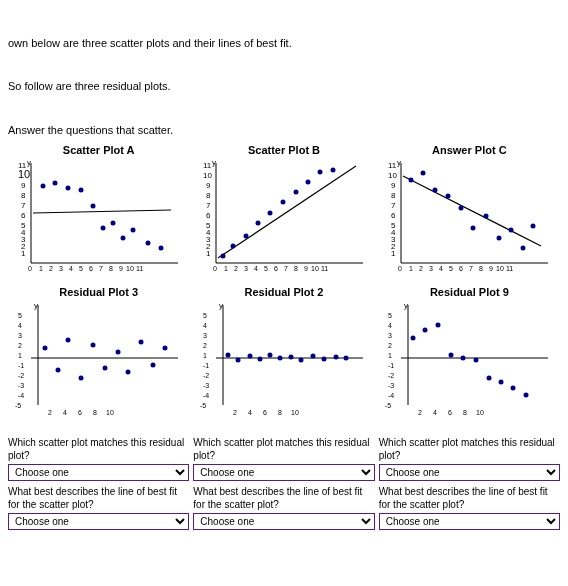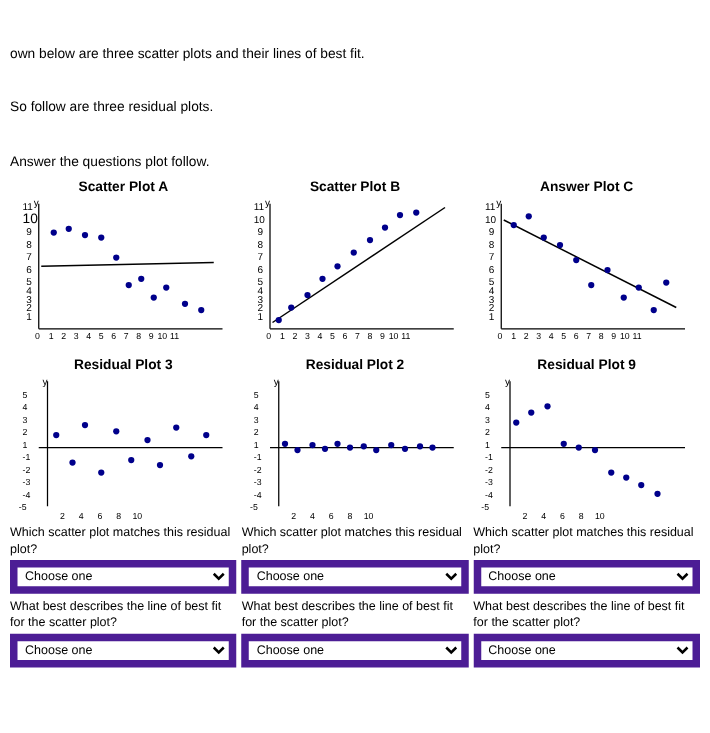--- a/index.html
+++ b/index.html
@@ -33,44 +33,44 @@
       font-size: 11px;
       font-weight: bold;
       margin-bottom: 2px;
       text-align: center;
     }
     .plot-svg {
       border: none;
     }
     .question-block {
       font-size: 10px;
-      margin-top: 0;
+      margin-top: 16px;
       width: 100%;
       text-align: left;
       line-height: 1.3;
     }
     .question-text {
       font-size: 10px;
       margin-bottom: 2px;
     }
     select {
       font-size: 10px;
       width: 100%;
       padding: 1px 2px;
-      border: 6px solid #4c1d95;
+      border: 1px solid #4c1d95;
       background: #fff;
       margin-bottom: 4px;
     }
   </style>
 </head>
 <body>
 
 <p class="intro-text">own below are three scatter plots and their lines of best fit.</p>
 <p class="intro-text">So follow are three residual plots.</p>
-<p class="intro-text">Answer the questions plot follow.</p>
+<p class="intro-text">Answer the questions that scatter.</p>
 
 <div class="scatter-row">
 
   <div class="plot-cell">
     <div class="plot-title">Scatter Plot A</div>
     <svg class="plot-svg" width="172" height="120">
 
       <line x1="18" y1="5" x2="18" y2="105" stroke="#000" stroke-width="1"></line>
       <line x1="18" y1="105" x2="165" y2="105" stroke="#000" stroke-width="1"></line>
 

